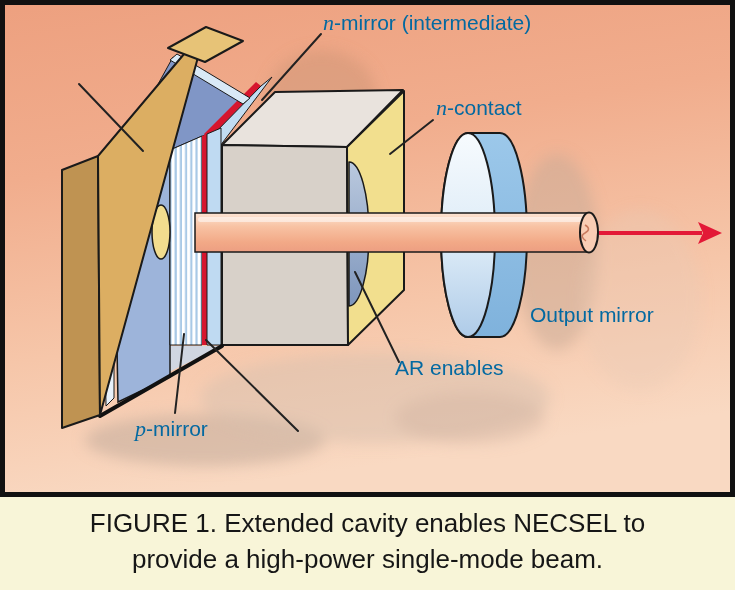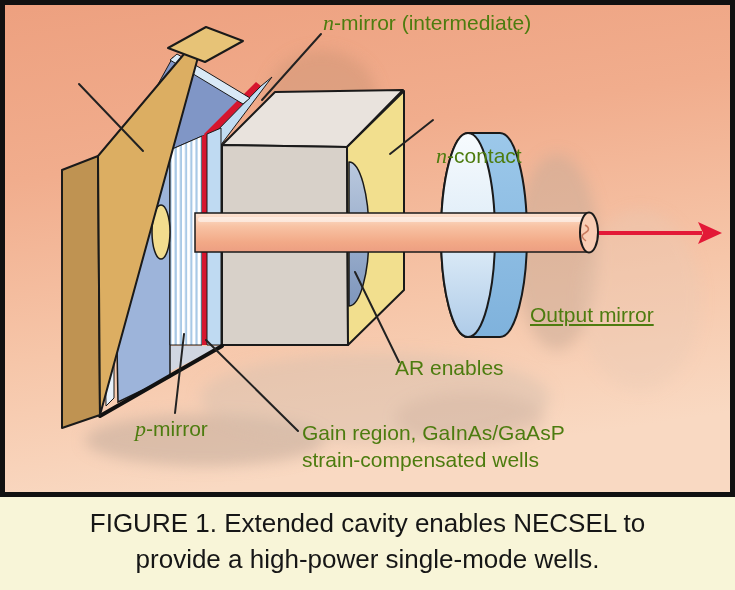--- a/index.html
+++ b/index.html
@@ -4,21 +4,21 @@
 <style>
   html,body{margin:0;padding:0;background:#fff;}
   .stage{
     position:relative;width:735px;height:590px;overflow:hidden;
     font-family:"Liberation Sans", sans-serif;
     background:#f8f5d8;
   }
   .diagram{position:absolute;left:0;top:0;width:735px;height:497px;}
   .diagram svg{display:block;width:735px;height:497px;}
   .lbl{
-    position:absolute;color:#4d7c0f;font-size:21px;line-height:1.08;
+    position:absolute;color:#0369a1;font-size:21px;line-height:1.08;
     white-space:nowrap;letter-spacing:0px;
   }
   .lbl em{font-style:italic;font-family:"Liberation Serif", serif;font-size:22px;}
   .caption{
     position:absolute;left:0;top:497px;width:735px;height:93px;
     background:#f8f5d8;text-align:center;color:#161616;
     font-size:26px;line-height:36px;padding-top:8px;box-sizing:border-box;
   }
 </style>
 </head>
@@ -130,32 +130,28 @@
         <line x1="175" y1="413" x2="184" y2="334"></line>
         <line x1="298" y1="431" x2="206" y2="340"></line>
       </g>
 
       <rect x="2.5" y="2.5" width="730" height="492" fill="none" stroke="#111" stroke-width="5"></rect>
     </svg>
 
 
     <div class="lbl" style="left:323px;top:11px;"><em>n</em><span>-mirror (intermediate)</span></div>
 
-    <div class="lbl" style="left:436px;top:96px;margin-top:48px;"><em>n</em><span>-contact</span></div>
+    <div class="lbl" style="left:436px;top:96px;"><em>n</em><span>-contact</span></div>
 
-    <div class="lbl" style="left:530px;top:304px;text-decoration:underline;"><span>Output mirror</span></div>
+    <div class="lbl" style="left:530px;top:304px;"><span>Output mirror</span></div>
 
     <div class="lbl" style="left:395px;top:357px;"><span>AR enables</span></div>
 
     <div class="lbl" style="left:135px;top:417px;"><em>p</em><span>-mirror</span></div>
 
-    <div class="lbl" style="left:302px;top:419px;line-height:27px;">
-      <div>Gain region, GaInAs/GaAsP</div>
-      <div>strain-compensated wells</div>
-    </div>
   </div>
 
   <div class="caption">
     <div>FIGURE 1. Extended cavity enables NECSEL to</div>
-    <div>provide a high-power single-mode wells.</div>
+    <div>provide a high-power single-mode beam.</div>
   </div>
 
 </div>
 
 </body></html>

